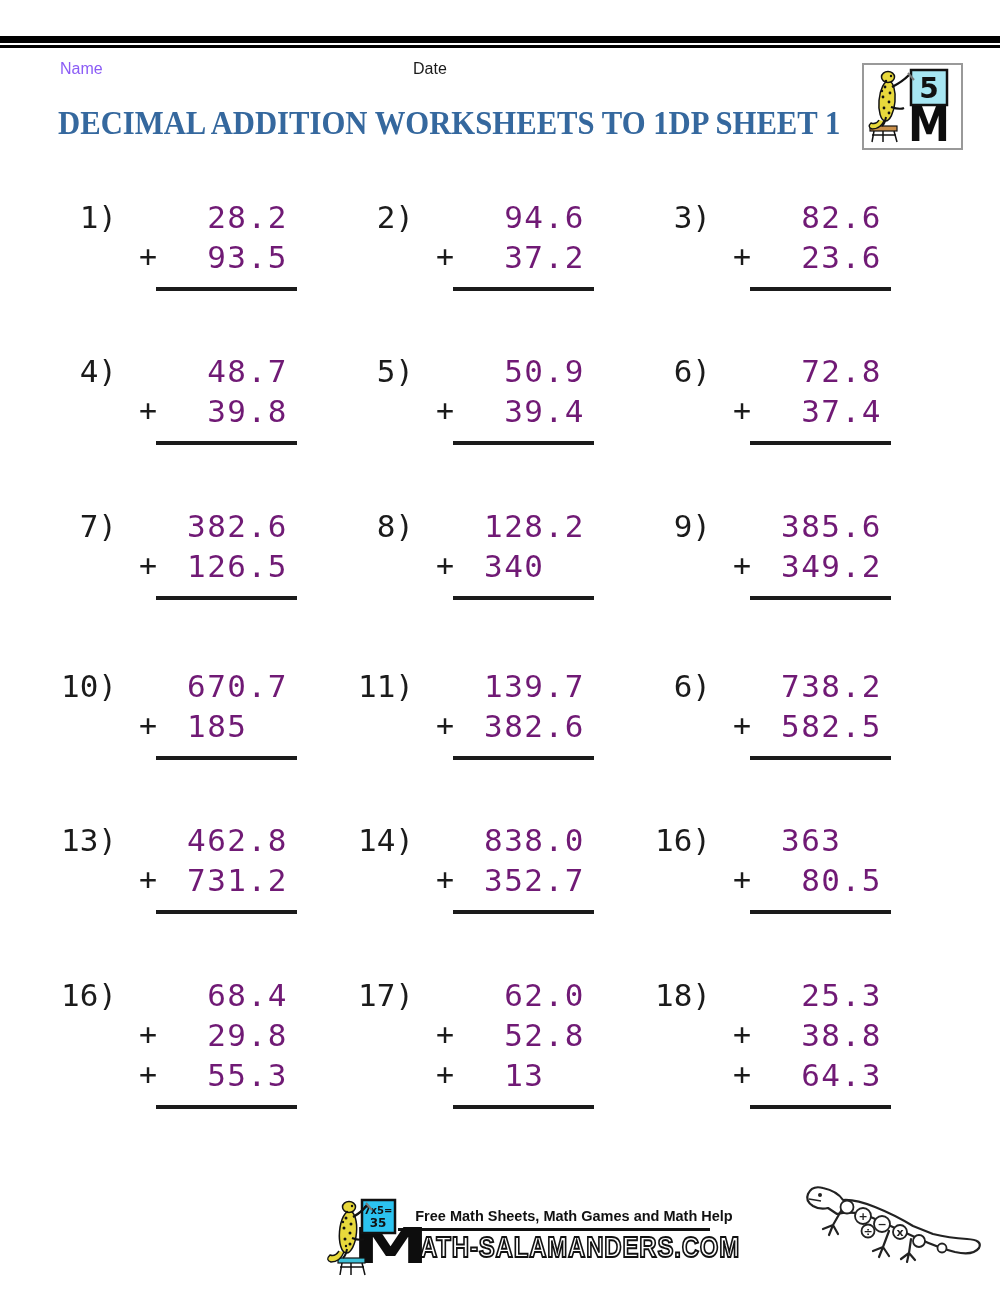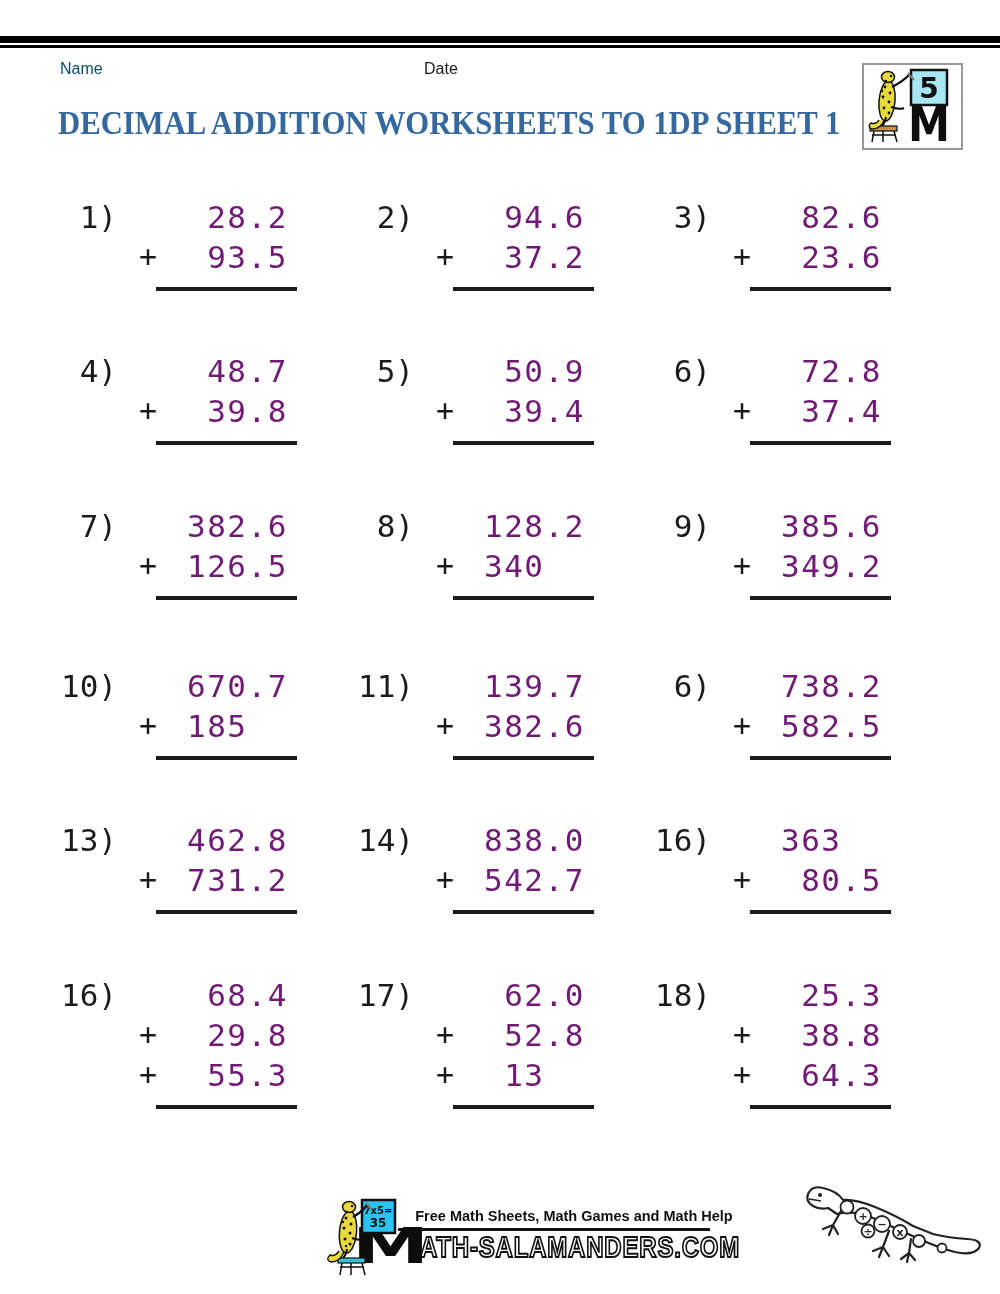--- a/index.html
+++ b/index.html
@@ -3,22 +3,22 @@
 <meta charset="utf-8">
 <style>
   html,body{margin:0;padding:0;background:#ffffff;}
   .page{position:relative;width:1000px;height:1294px;background:#ffffff;overflow:hidden;
         font-family:"Liberation Sans",sans-serif;color:#1b1b1b;}
 
   
   .top-rule{position:absolute;left:0;top:36px;width:1000px;height:13px;
     background:linear-gradient(to bottom,#000 0 7px,#fff 7px 9px,#000 9px 12px,#fff 12px);}
 
-  .name-label{position:absolute;left:60px;top:60px;font-size:16px;color:#0c4a6e;}
-  .date-label{position:absolute;left:424px;top:60px;font-size:16px;color:#1a1a1a;}
+  .name-label{position:absolute;left:60px;top:60px;font-size:16px;color:#8b5cf6;}
+  .date-label{position:absolute;left:413px;top:60px;font-size:16px;color:#1a1a1a;}
 
   .title{position:absolute;left:58px;top:104px;margin:0;
     font-family:"Liberation Serif",serif;font-weight:700;font-size:33px;line-height:38px;
     color:#35689e;white-space:nowrap;transform:scaleX(.93);transform-origin:left top;}
 
   
   .badge{position:absolute;left:862px;top:63px;width:97px;height:83px;border:2px solid #999;background:#fff;}
 
   
   .problems{position:absolute;left:55px;top:197px;width:891px;display:grid;
@@ -207,21 +207,21 @@
         <div class="prow"><span class="num">462.8</span></div>
         <div class="prow"><span class="plus">+</span><span class="num">731.2</span></div>
         <div class="answer-line"></div>
       </div>
     </div>
 
     <div class="problem">
       <div class="pnum">14)</div>
       <div class="work">
         <div class="prow"><span class="num">838.0</span></div>
-        <div class="prow"><span class="plus">+</span><span class="num">542.7</span></div>
+        <div class="prow"><span class="plus">+</span><span class="num">352.7</span></div>
         <div class="answer-line"></div>
       </div>
     </div>
 
     <div class="problem">
       <div class="pnum">16)</div>
       <div class="work">
         <div class="prow"><span class="num">363  </span></div>
         <div class="prow"><span class="plus">+</span><span class="num"> 80.5</span></div>
         <div class="answer-line"></div>

